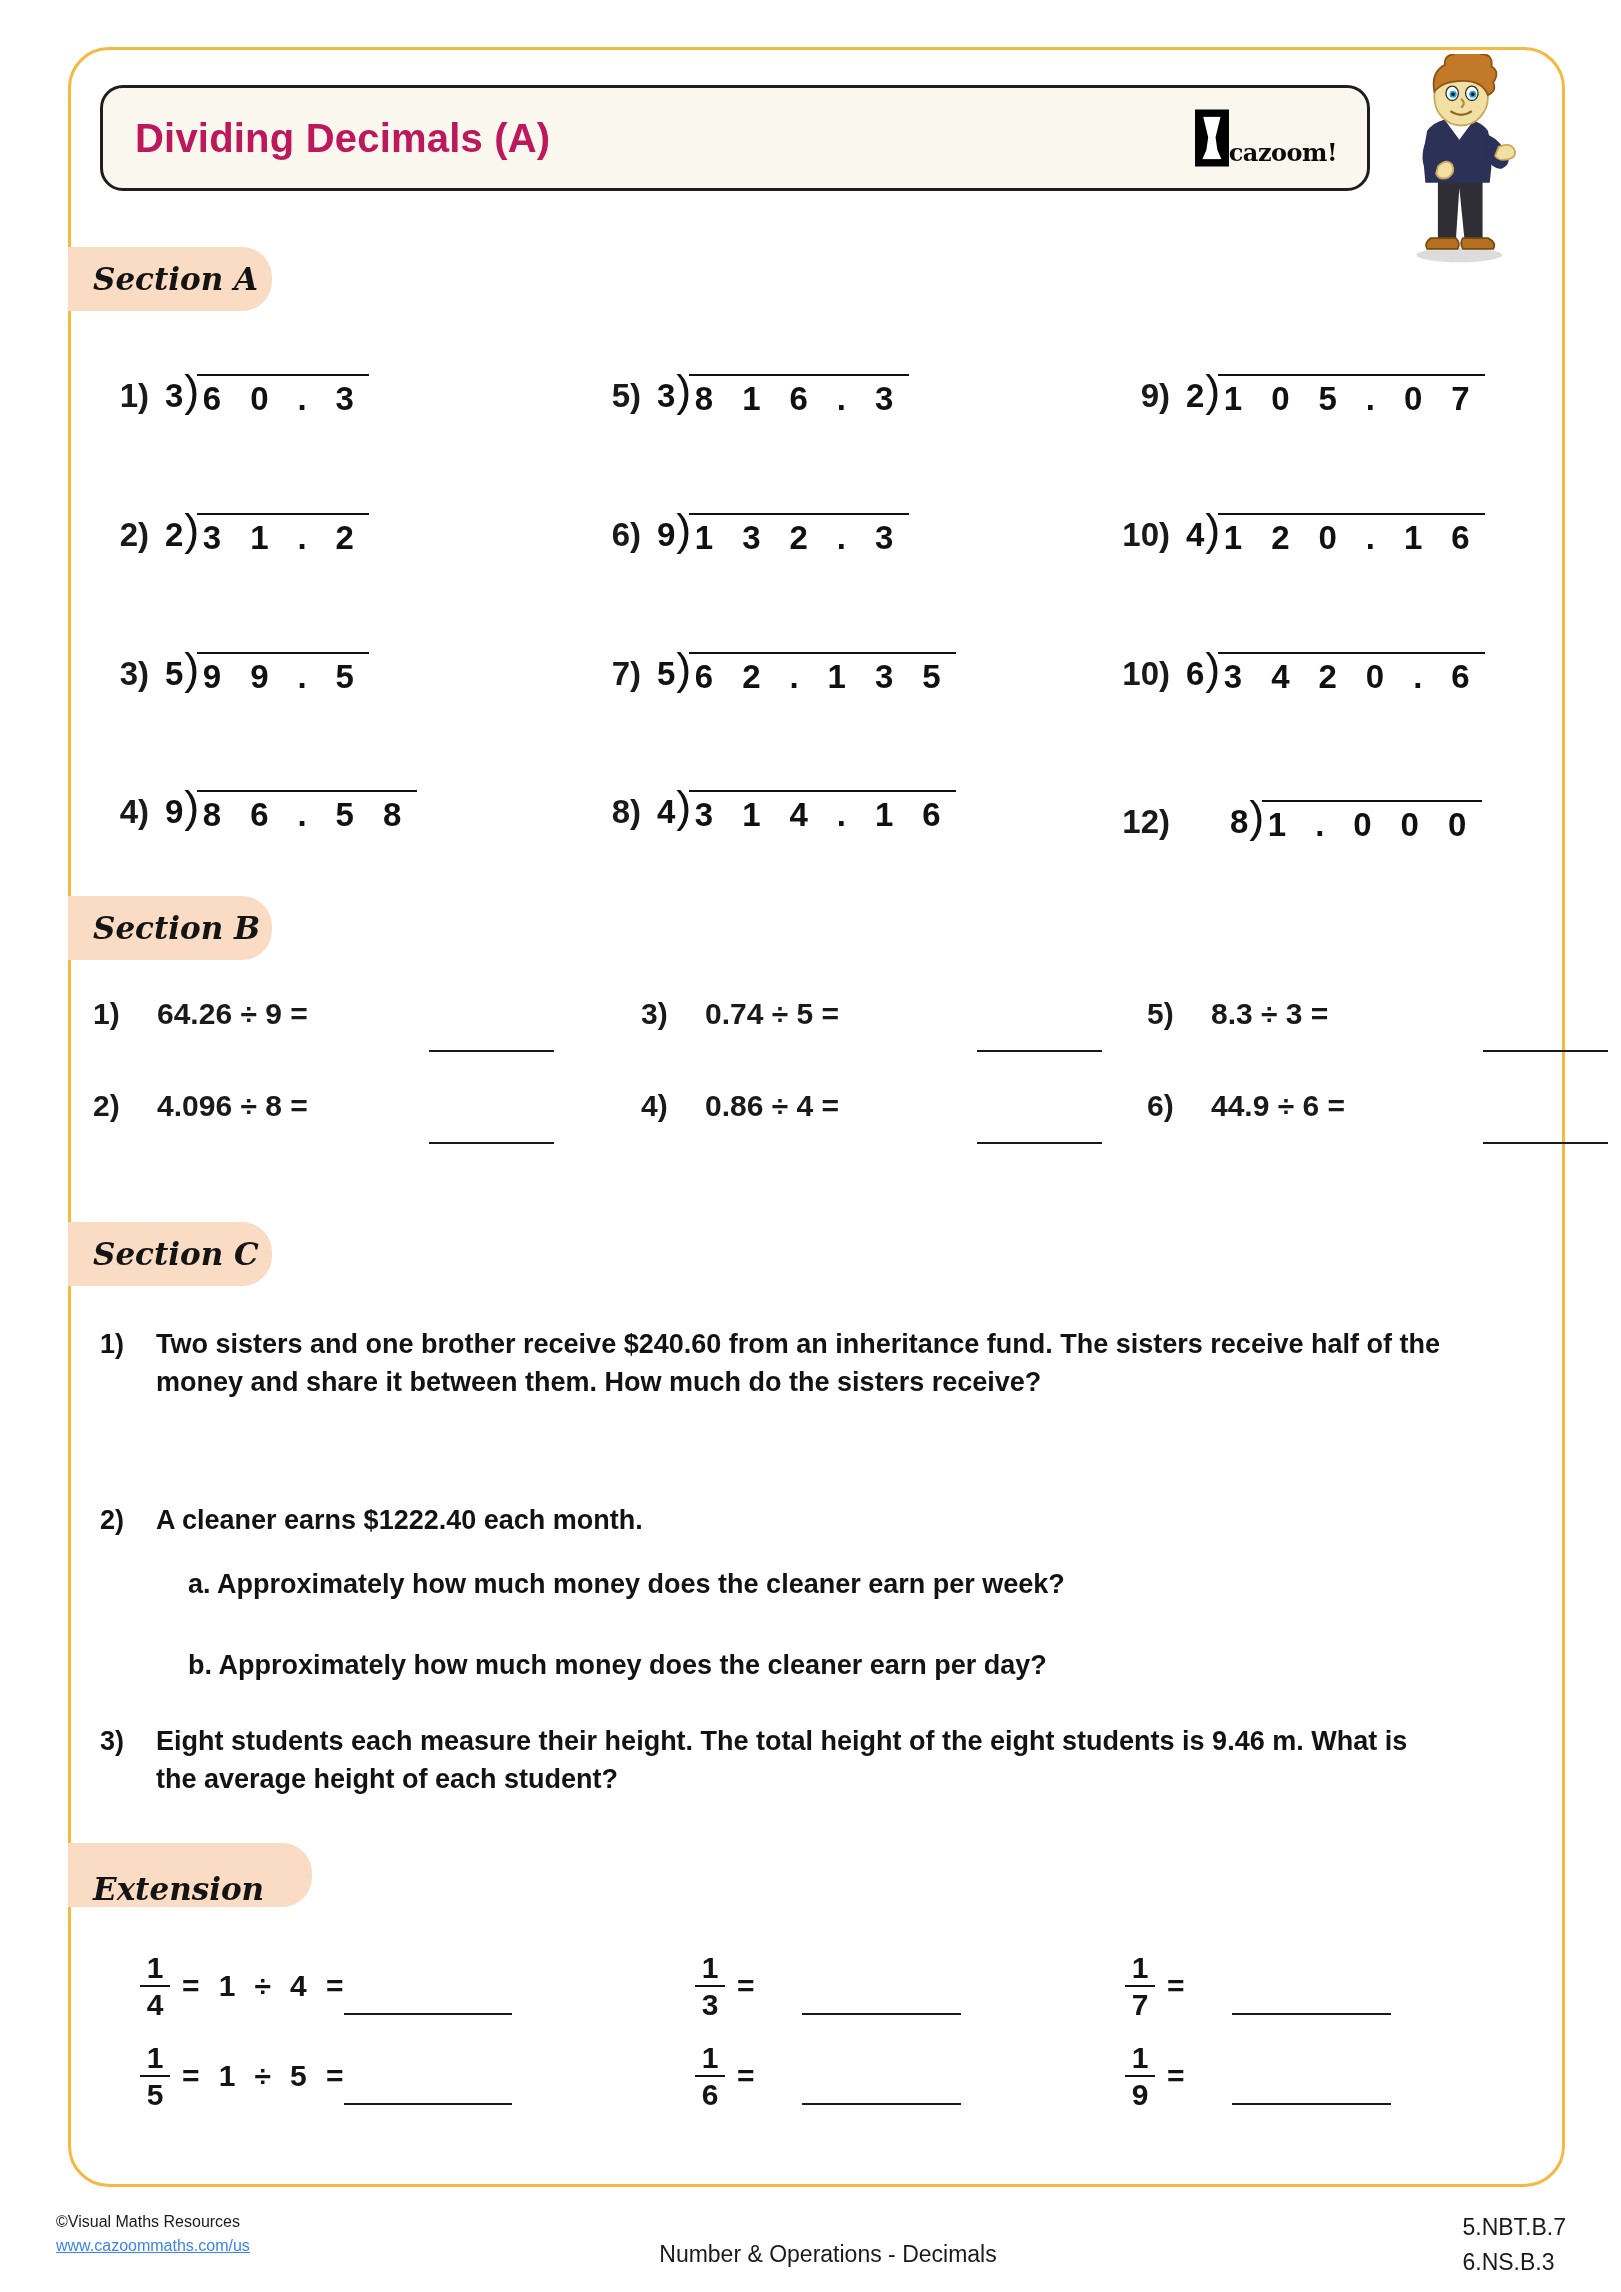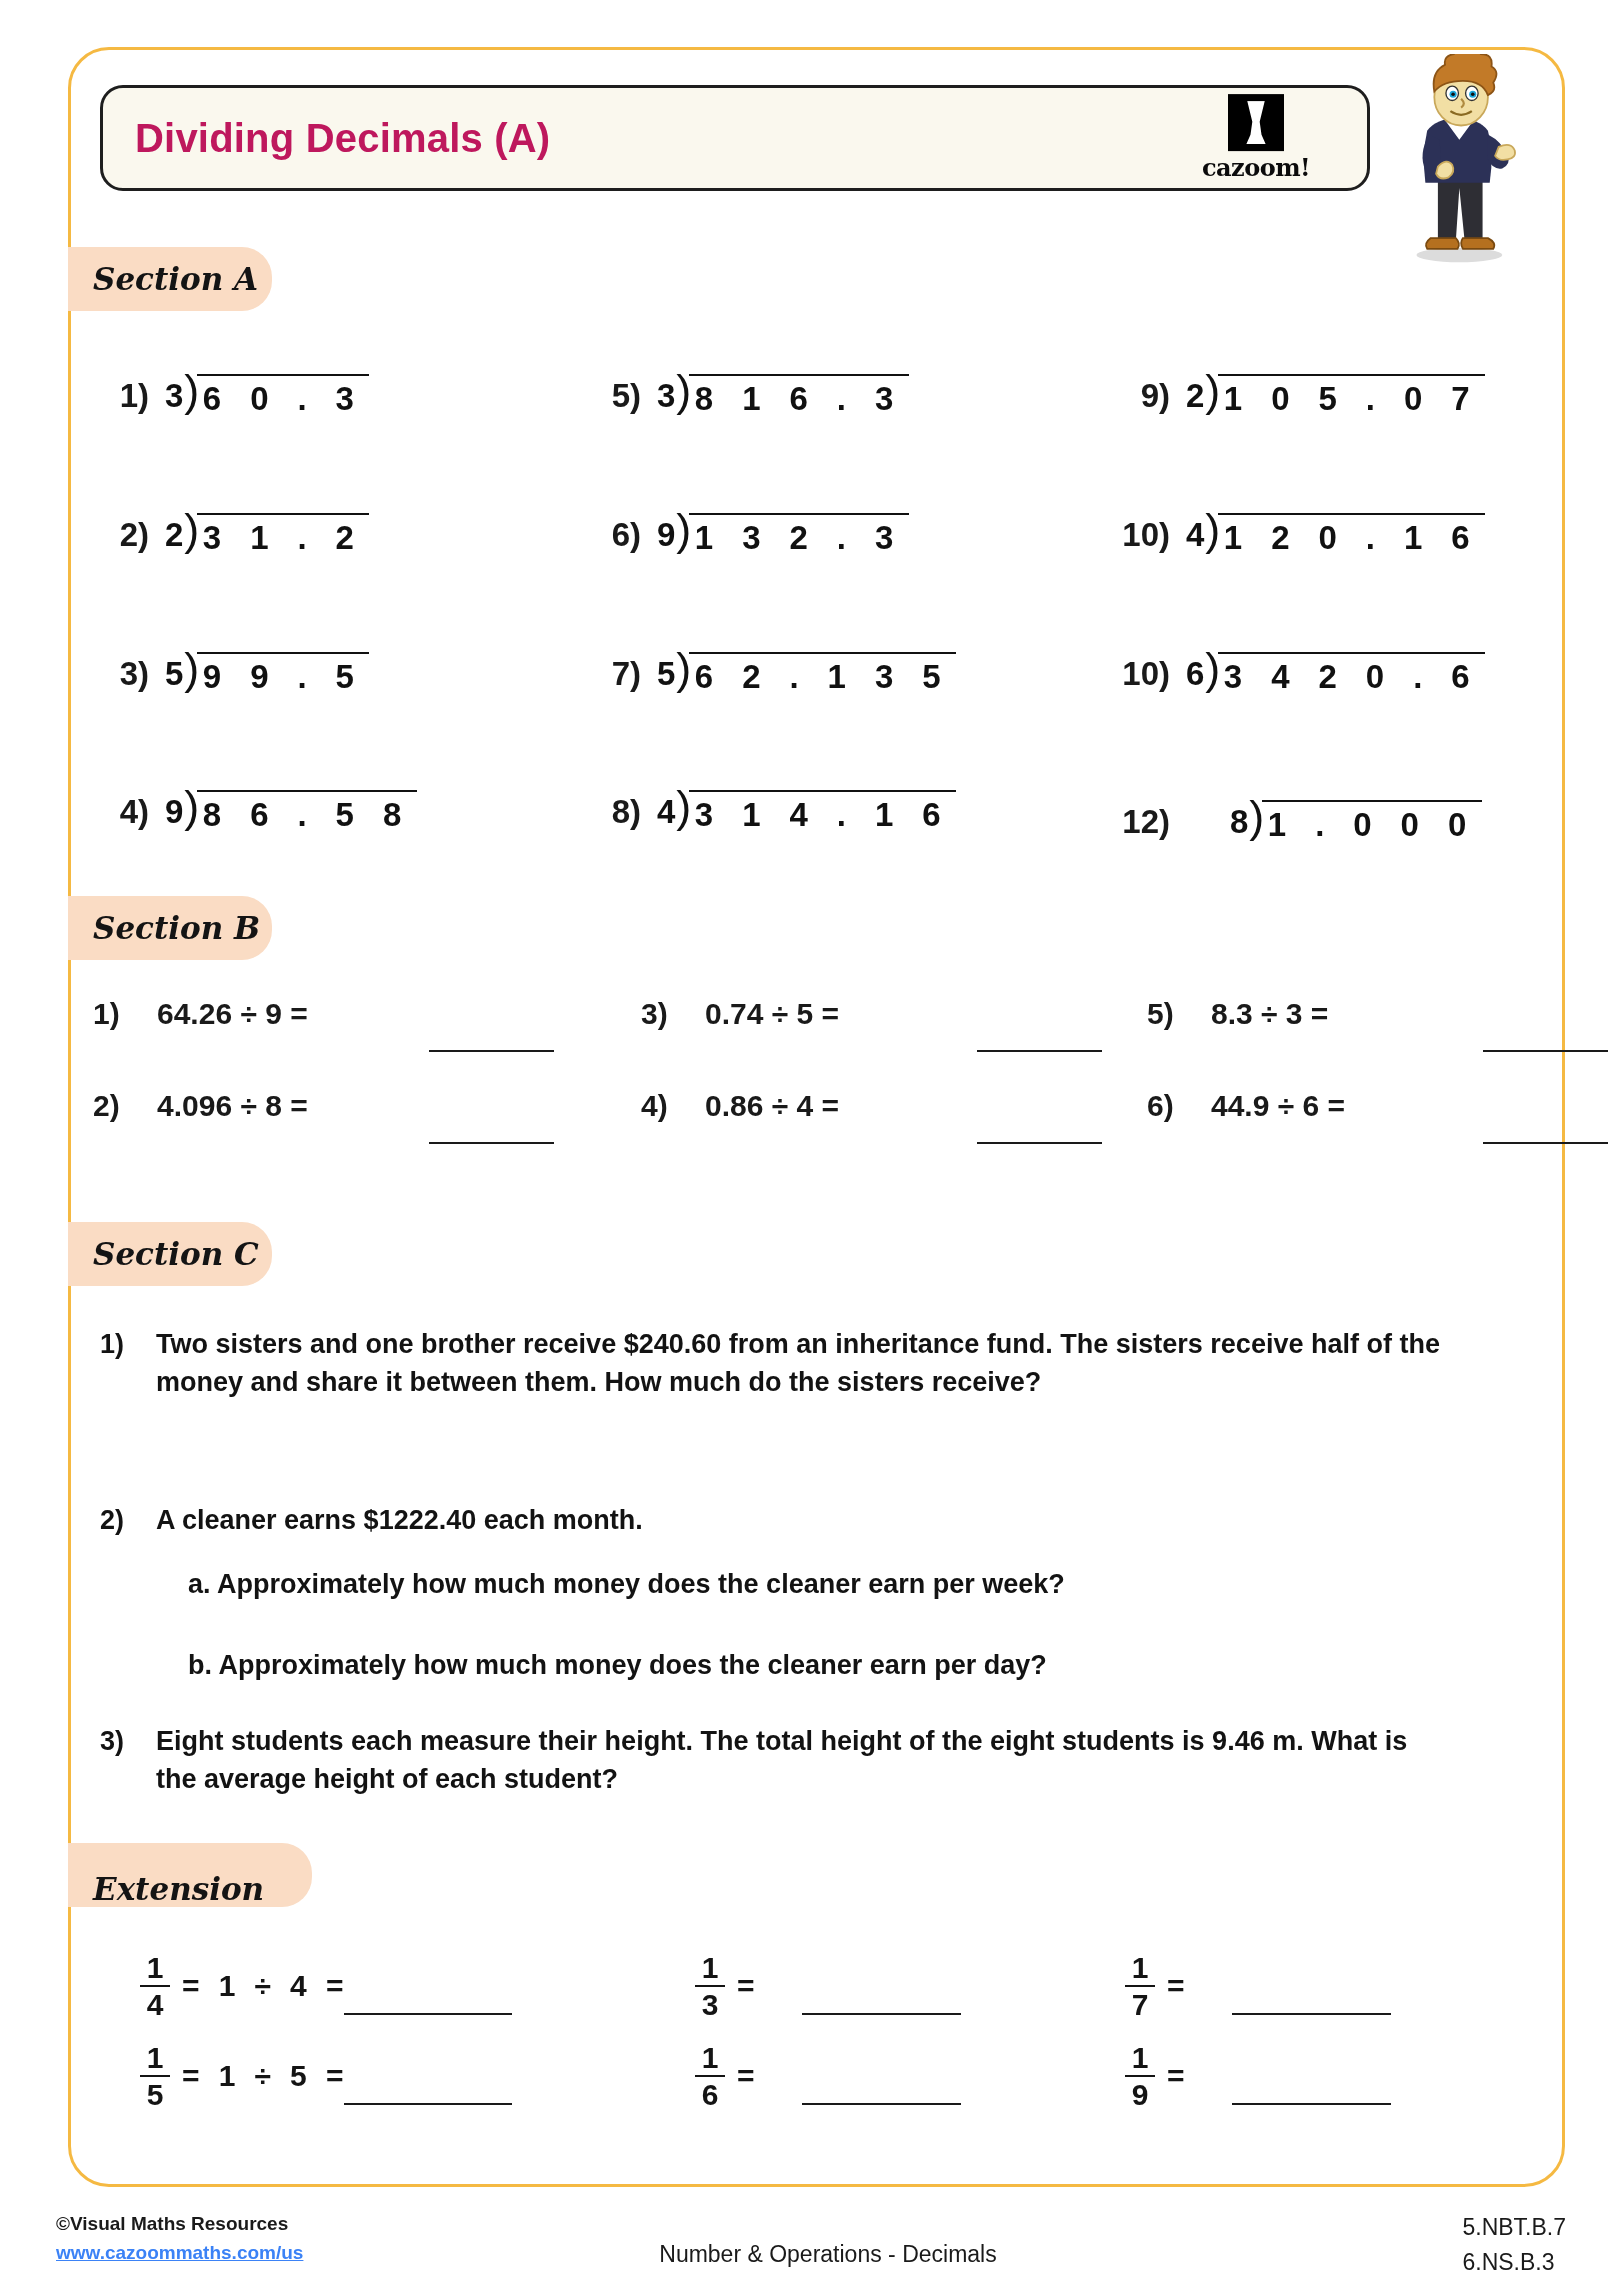--- a/index.html
+++ b/index.html
@@ -55,27 +55,27 @@
     font-weight: bold;
     color: #be185d;
     letter-spacing: 0.2px;
     margin-left: 32px;
     font-family: "Liberation Sans", sans-serif;
   }
 
   
   .logo {
     position: absolute;
-    right: 40px;
+    right: 30px;
     top: 50%;
     transform: translateY(-50%);
     width: 142px;
     display: flex;
-    flex-direction: column;
-    align-items: center;
+    flex-direction: row;
+    align-items: flex-end;
   }
   .logo-mark {
     width: 56px;
     height: 57px;
     background: #000000;
     display: flex;
     align-items: center;
     justify-content: center;
   }
   .logo-glass {
@@ -291,24 +291,23 @@
     position: absolute;
     left: 0;
     top: 2210px;
     width: 1622px;
     height: 82px;
   }
   .f-left {
     position: absolute;
     left: 56px;
     top: 0;
-    font-size: 19px;
+    font-size: 16px;
     color: #1A1A1A;
     line-height: 1.5;
-    font-weight: bold;
   }
   .f-link {
     color: #3b82f6;
     text-decoration: underline;
     display: block;
   }
   .f-center {
     position: absolute;
     left: 0;
     top: 31px;

